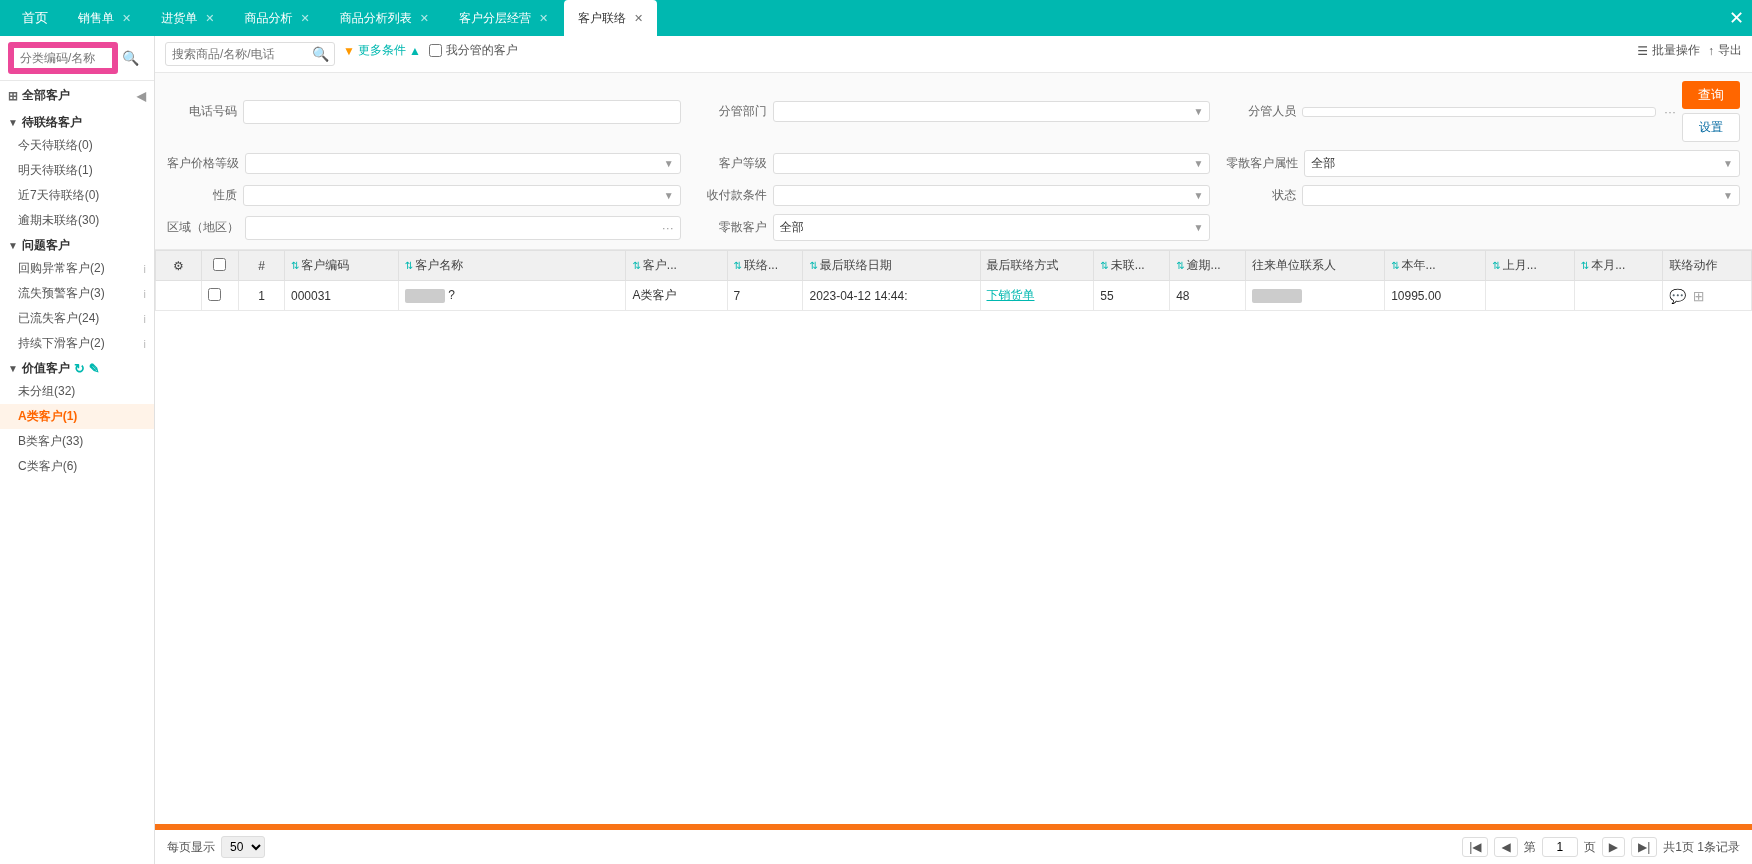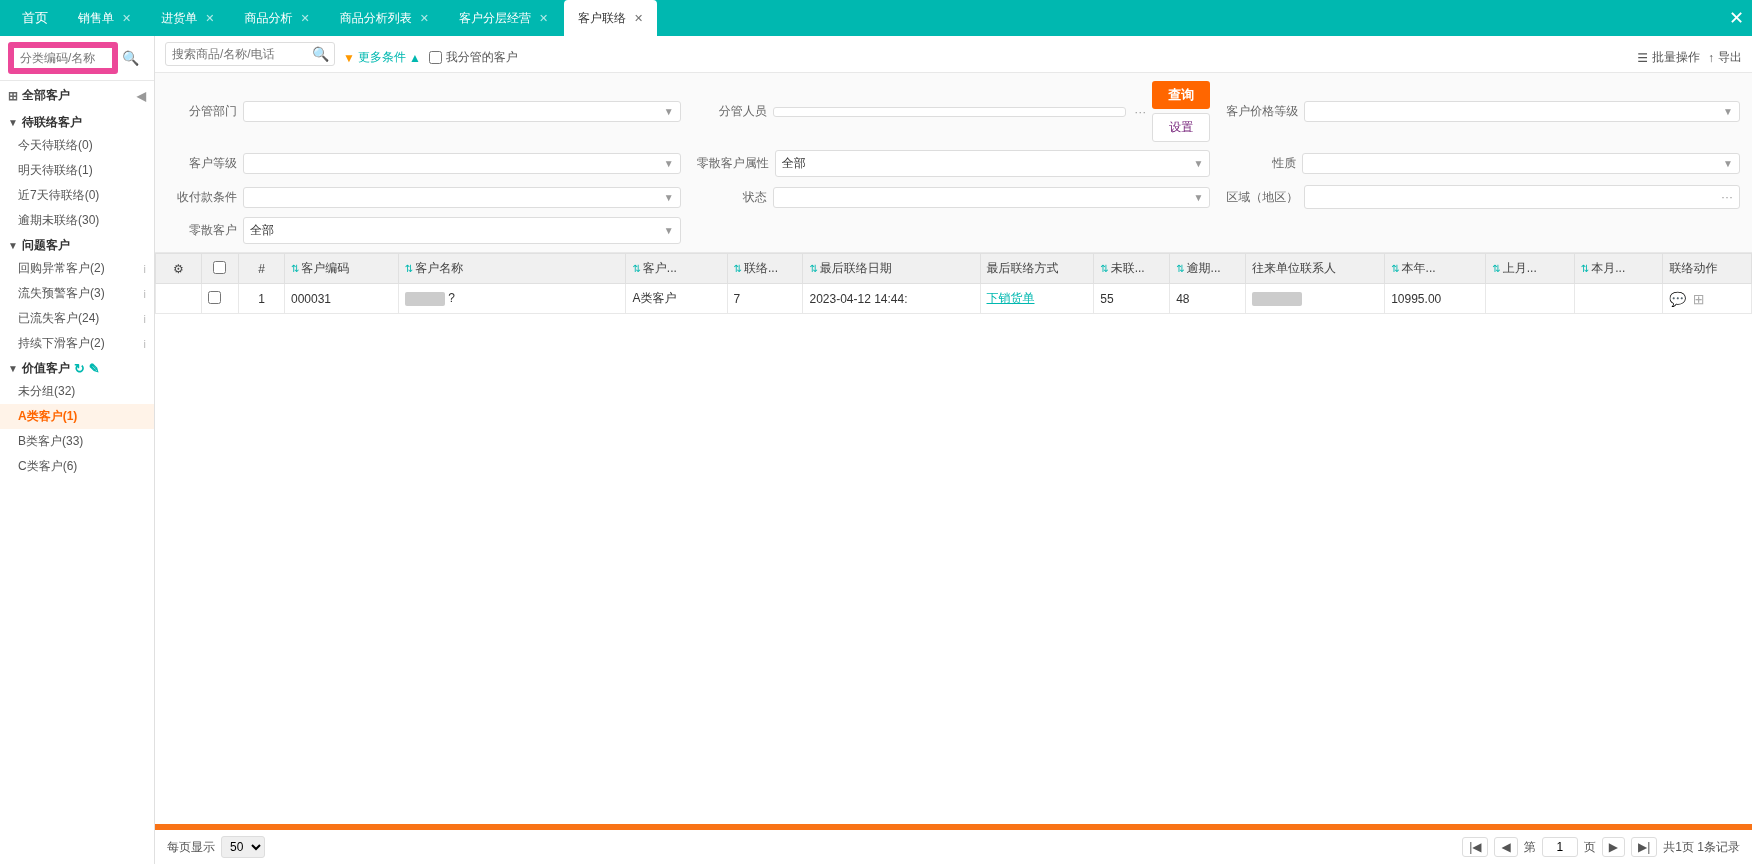--- a/index.html
+++ b/index.html
@@ -105,21 +105,21 @@
       flex: 1;
       display: flex;
       flex-direction: column;
       background: #fff;
       overflow: hidden;
     }
 
     
     .filter-bar {
       display: flex;
-      align-items: flex-end;
+      align-items: flex-start;
       padding: 6px 10px;
       border-bottom: 1px solid #e8e8e8;
       gap: 8px;
       background: #fff;
     }
     .filter-search {
       display: flex;
       align-items: center;
       border: 1px solid #ddd;
       border-radius: 3px;
@@ -200,25 +200,25 @@
     .filter-dots { color: #999; cursor: pointer; margin-left: 2px; }
 
     .btn-query {
       background: #f60;
       color: #fff;
       border: none;
       border-radius: 3px;
       padding: 5px 16px;
       cursor: pointer;
       font-size: 13px;
-      font-weight: bold;
+      font-weight: normal;
     }
     .btn-settings {
       background: #fff;
-      color: #701a75;
+      color: #0369a1;
       border: 1px solid #ddd;
       border-radius: 3px;
       padding: 5px 16px;
       cursor: pointer;
       font-size: 12px;
     }
     .filter-buttons {
       display: flex;
       flex-direction: column;
       gap: 4px;
@@ -447,20 +447,24 @@
         <span>批量操作</span>
       </div>
       <div class="btn-action">
         <span>↑</span>
         <span>导出</span>
       </div>
     </div>
 
     <div class="filter-form">
 
+      <div class="filter-row">
+        <span class="filter-label">电话号码</span>
+        <input class="filter-input" type="text" style="">
+      </div>
       <div class="filter-row">
         <span class="filter-label">分管部门</span>
         <div class="filter-select">
           <span></span>
           <span class="chevron">▼</span>
         </div>
       </div>
       <div class="filter-row">
         <span class="filter-label">分管人员</span>
         <div class="filter-select" style="flex:1;">

